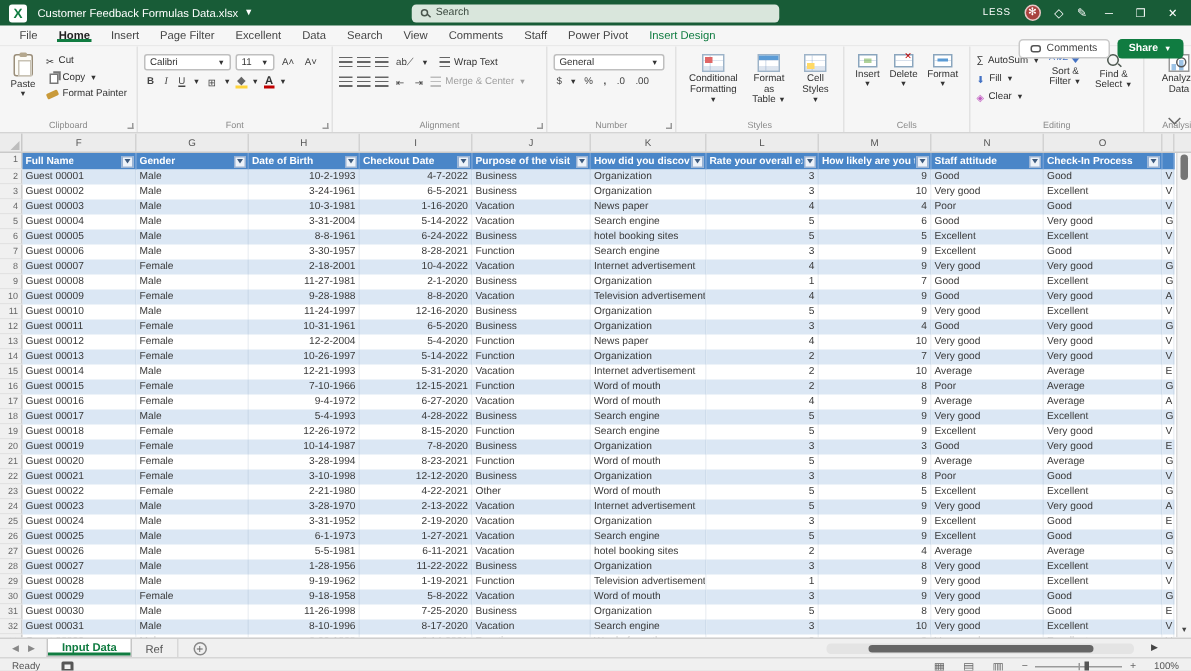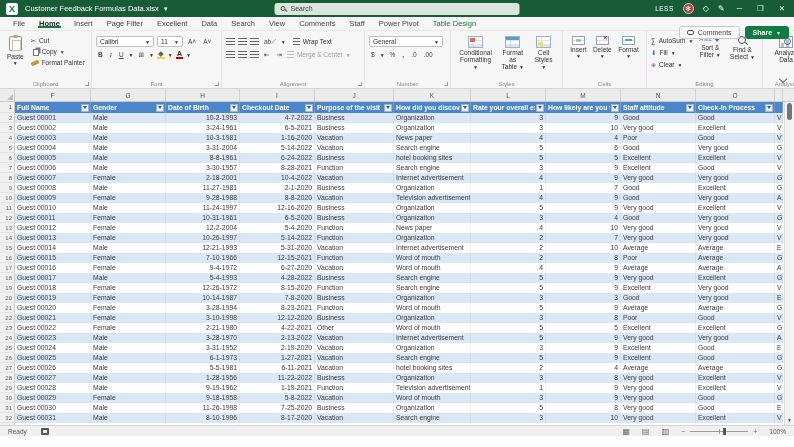--- a/index.html
+++ b/index.html
@@ -140,21 +140,21 @@
       <span class="rtab active">Home</span>
       <span class="rtab">Insert</span>
       <span class="rtab">Page Filter</span>
       <span class="rtab">Excellent</span>
       <span class="rtab">Data</span>
       <span class="rtab">Search</span>
       <span class="rtab">View</span>
       <span class="rtab">Comments</span>
       <span class="rtab">Staff</span>
       <span class="rtab">Power Pivot</span>
-      <span class="rtab contextual">Table Design</span>
+      <span class="rtab contextual">Insert Design</span>
     </div>
   <div class="top-actions">
     <span class="btn-comments">
       <span class="bubble"></span>
       <span>Comments</span>
     </span>
     <span class="btn-share">
       <span>Share</span>
         <span class="dd">▼</span>
     </span>
@@ -864,20 +864,35 @@
           <div class="cell" style="width: 79px;">Excellent</div>
           <div class="cell" style="width: 8px;">V</div>
         </div>
       </div>
     <div class="vscroll">
       <div class="vthumb"></div>
       <div class="varrow">▼</div>
     </div>
   </div>
 
+  <div class="tabbar">
+    <div class="navarrows">
+      <span>◀</span>
+      <span>▶</span>
+    </div>
+    <div id="sheet-tabs" style="display:flex;align-items:stretch;">
+        <span class="sheet-tab active">Input Data</span>
+        <span class="sheet-tab">Ref</span>
+      </div>
+    <span class="add-sheet">+</span>
+    <div class="hscroll">
+      <div class="hthumb"></div>
+    </div>
+    <span class="harrow">▶</span>
+  </div>
 
   <div class="statusbar">
     <span>Ready</span>
     <span class="acc-ic"></span>
     <div class="sb-right">
       <span class="view-ic">▦</span>
       <span class="view-ic">▤</span>
       <span class="view-ic">▥</span>
       <div class="zoomer">
         <span class="zsign">−</span>

